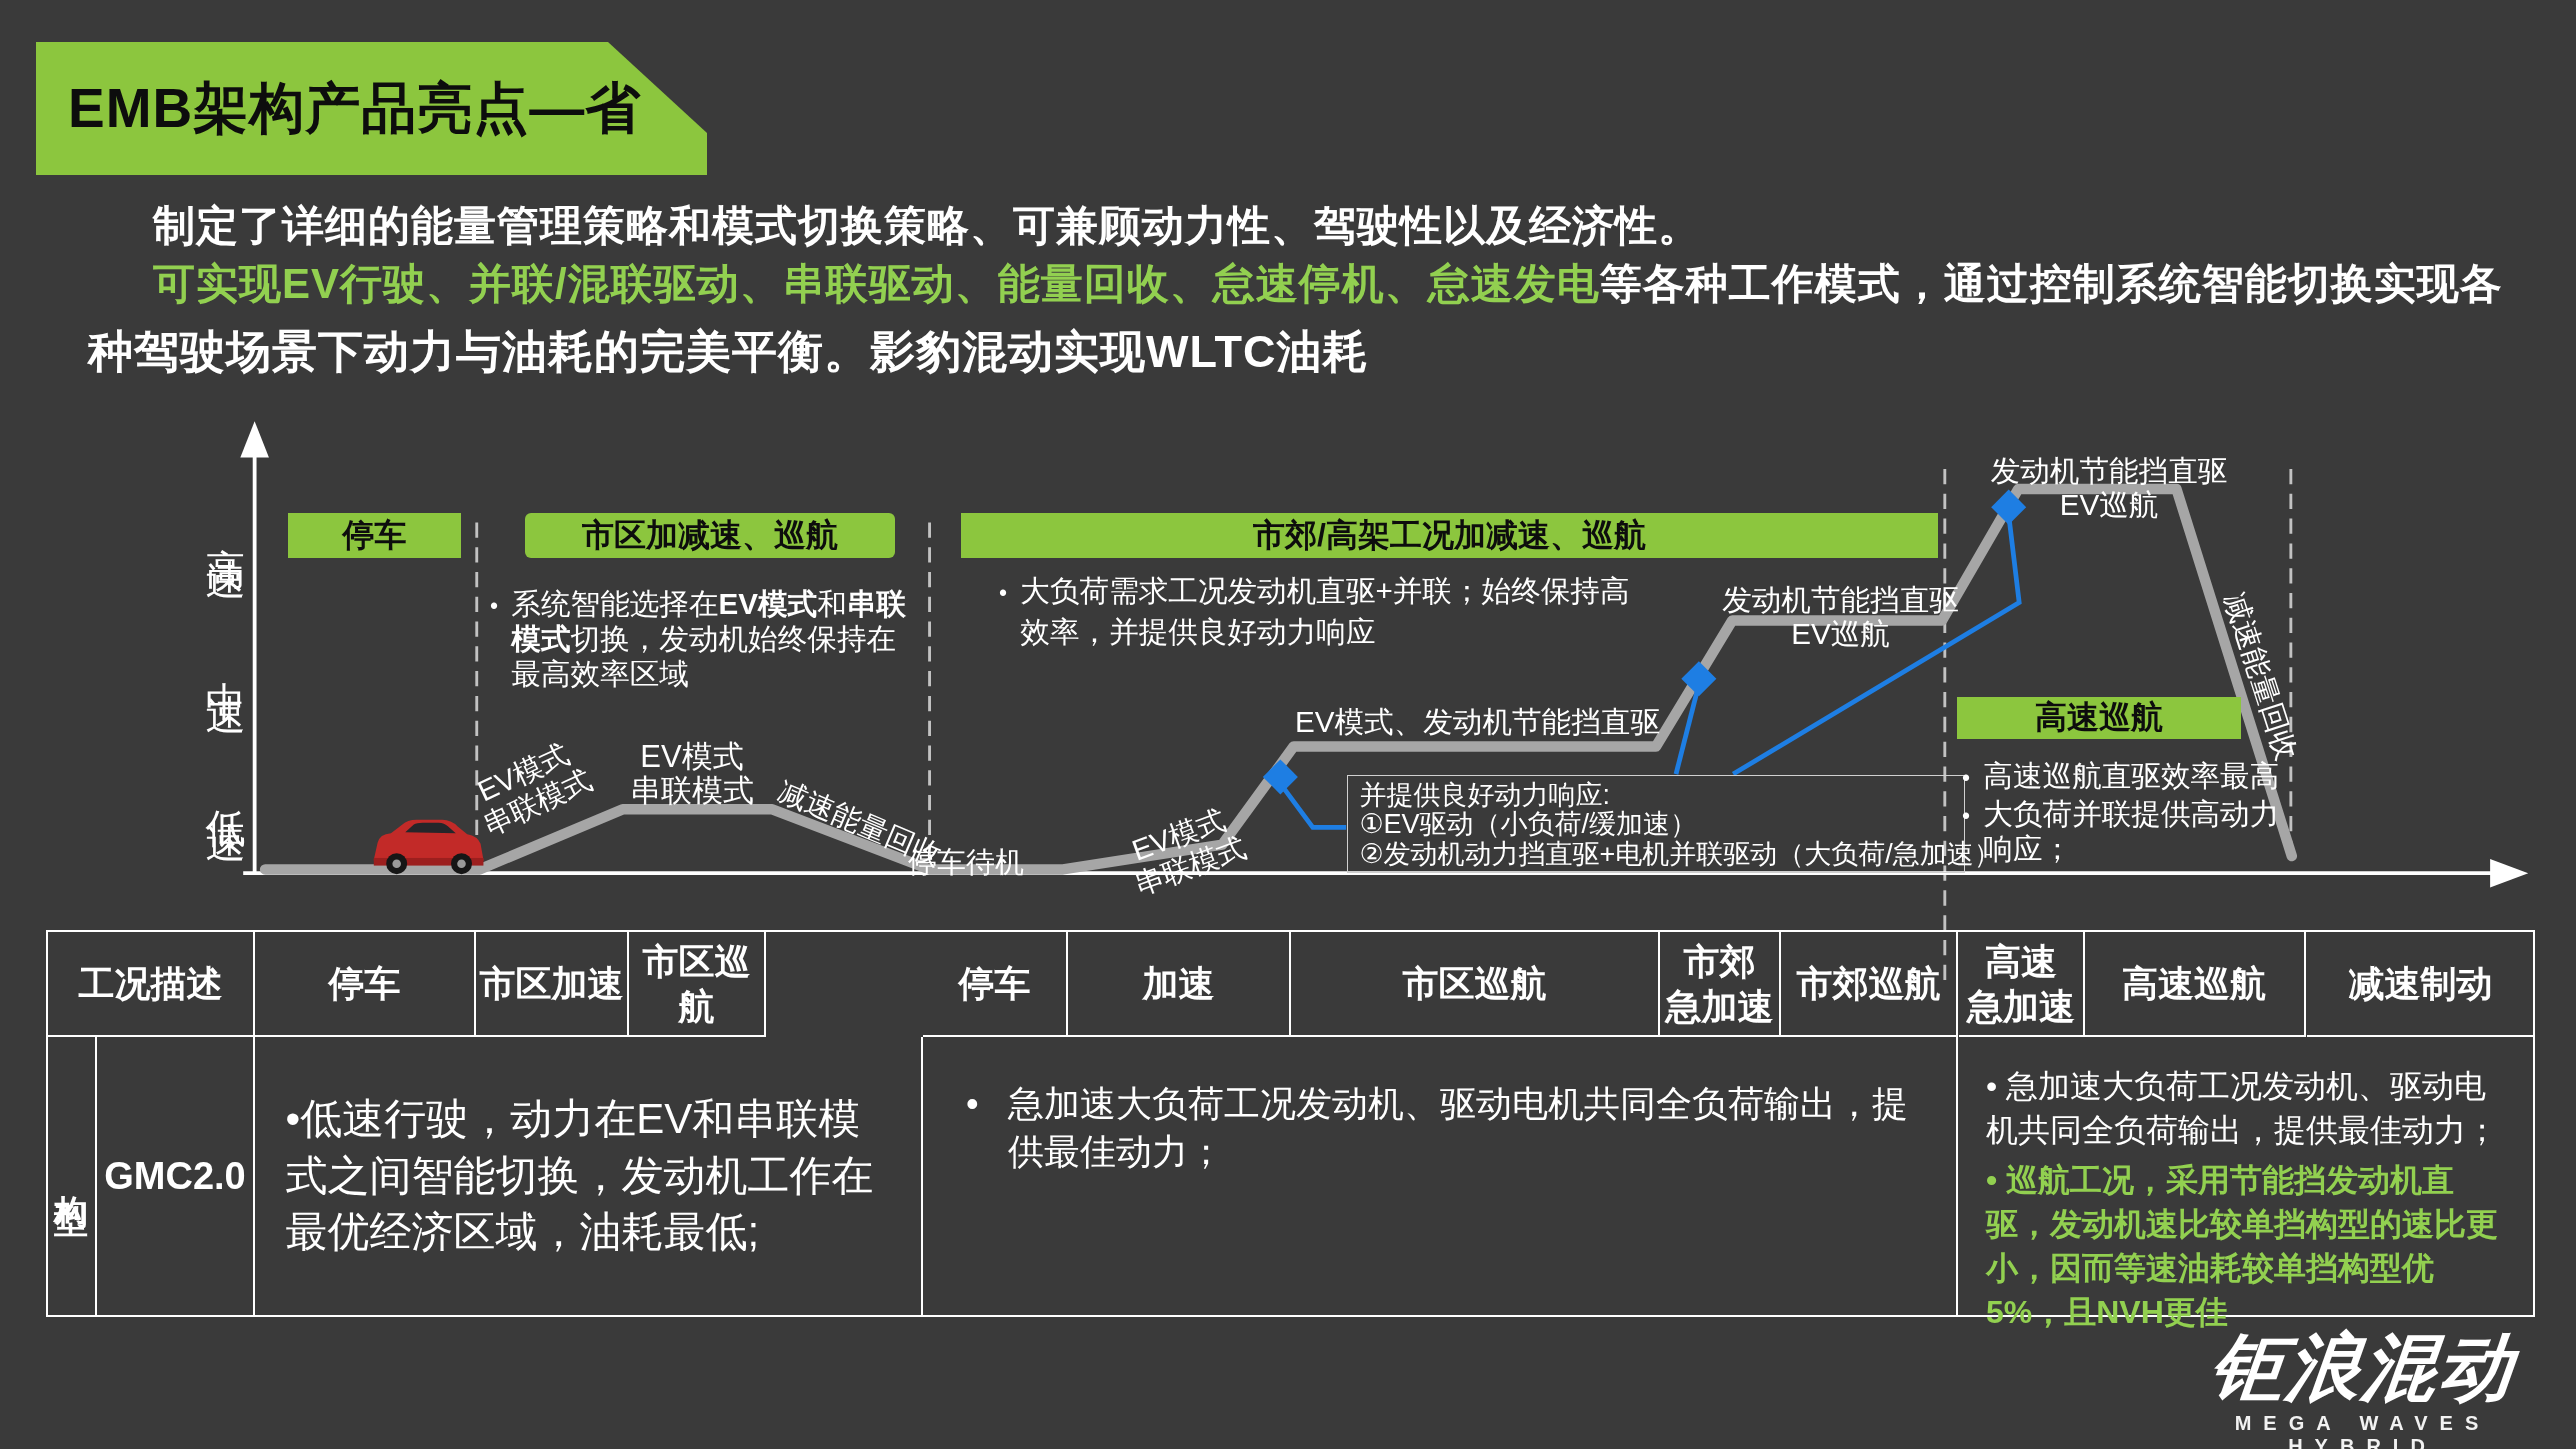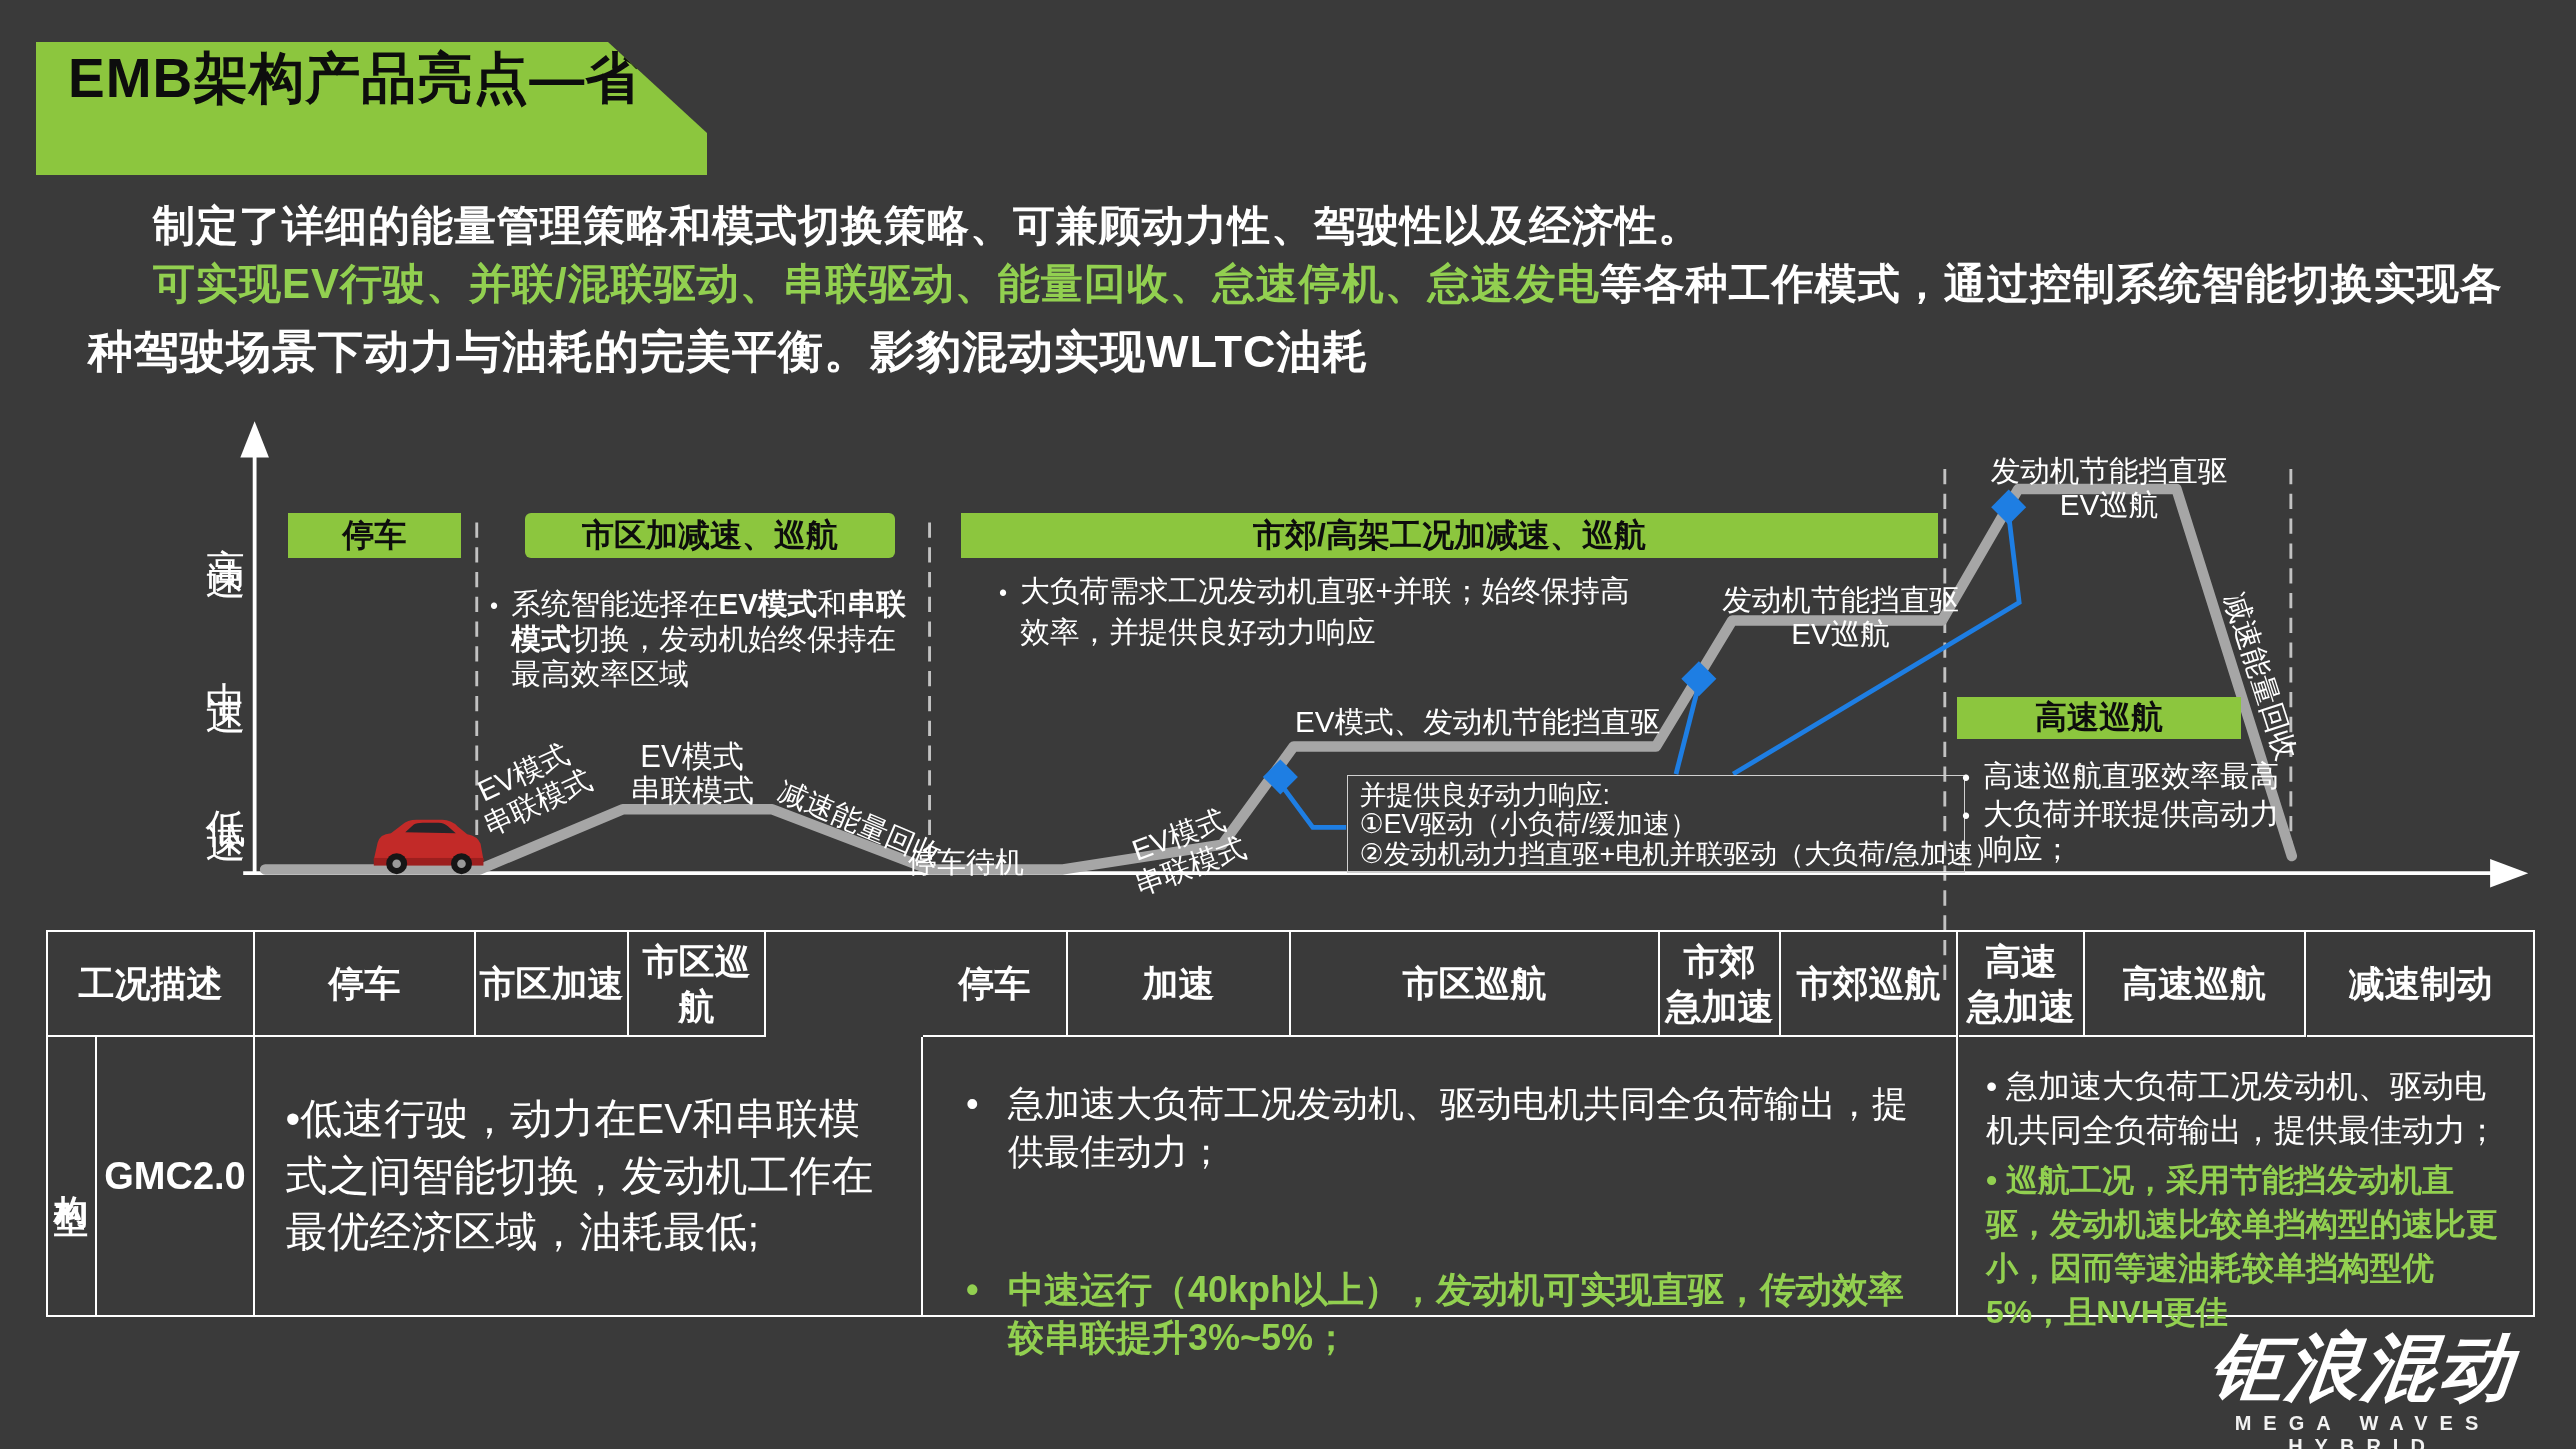--- a/index.html
+++ b/index.html
@@ -7,21 +7,21 @@
        background:var(--bg,#3A3A3A);
        font-family:"Liberation Sans","DejaVu Sans",sans-serif;color:#fff;}
   .abs{position:absolute;}
   .nowrap{white-space:nowrap;}
   .preline{white-space:pre-line;}
   .ctr{display:flex;align-items:center;justify-content:center;text-align:center;}
 
   
   .banner{left:36px;top:42px;width:671px;height:133px;background:var(--green,#8CC63E);
           clip-path:polygon(0 0,572px 0,100% 91px,100% 100%,0 100%);
-          display:flex;}
+          display:flex;align-items:center;}
   .banner span{font-size:55px;font-weight:bold;color:#0d0d0d;padding-left:32px;letter-spacing:1px;}
 
   
   .intro{font-weight:bold;}
   .line1{left:153px;top:198px;font-size:42px;letter-spacing:1px;}
   .line2{left:153px;top:256px;font-size:42px;letter-spacing:1px;}
   .line3{left:88px;top:322px;display:flex;align-items:baseline;}
   .line3 .pfx{font-size:45px;font-weight:bold;letter-spacing:1px;}
   .line3 .big{font-size:69px;font-weight:bold;color:var(--green_text,#92D050);letter-spacing:1px;}
   .rt-b{font-weight:bold;}
@@ -185,24 +185,20 @@
 
   <div class="cell bcell c1" style="left:207px;width:668px;">
     <span>•低速行驶，动力在EV和串联模式之间智能切换，发动机工作在最优经济区域，油耗最低;</span>
   </div>
 
   <div class="cell bcell" style="left:875px;width:1035px;padding:43px 36px 0 43px;font-size:36px;line-height:1.32;">
     <div class="hang">
       <span class="dot"></span>
         <span>急加速大负荷工况发动机、驱动电机共同全负荷输出，提供最佳动力；</span>
     </div>
-    <div class="hang gtxt" style="margin-top:91px;">
-      <span class="dot"></span>
-        <span>中速运行（40kph以上），发动机可实现直驱，传动效率较串联提升3%~5%；</span>
-    </div>
   </div>
 
   <div class="cell bcell" style="left:1911px;width:575px;border-right:none;padding:27px 23px 0 27px;font-size:32px;line-height:1.38;">
     <div class="inb"><span>急加速大负荷工况发动机、驱动电机共同全负荷输出，提供最佳动力；</span></div>
     <div class="inb gtxt" style="margin-top:5.7px;"><span>巡航工况，采用节能挡发动机直驱，发动机速比较单挡构型的速比更小，因而等速油耗较单挡构型优5%，且NVH更佳</span></div>
   </div>
 </div>
 
 <div class="abs logo">
   <div class="cn">钜浪混动</div>

